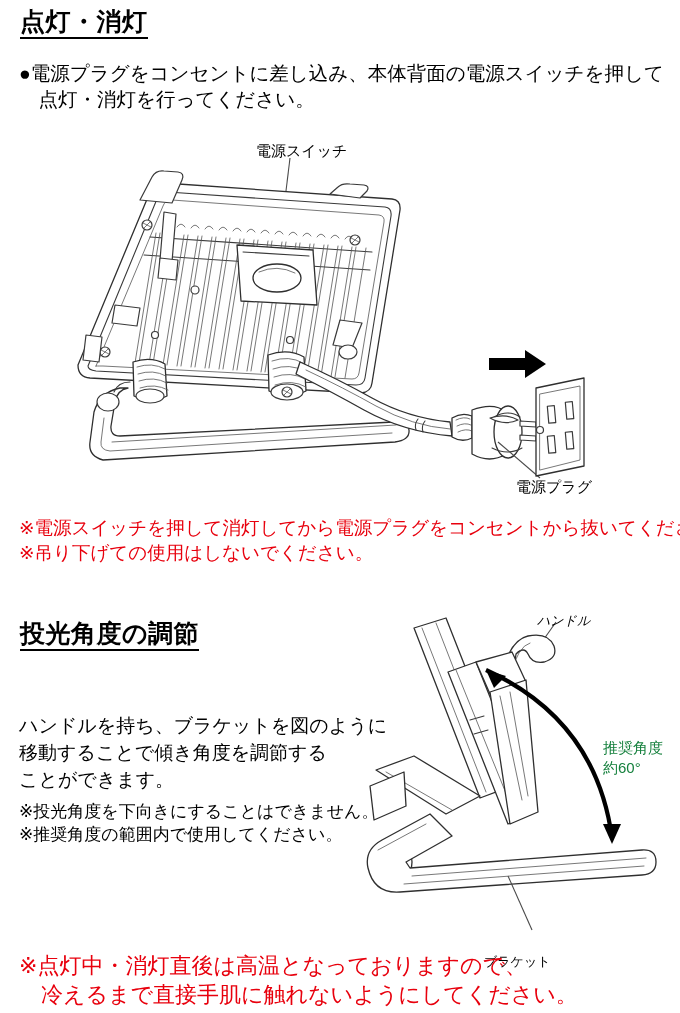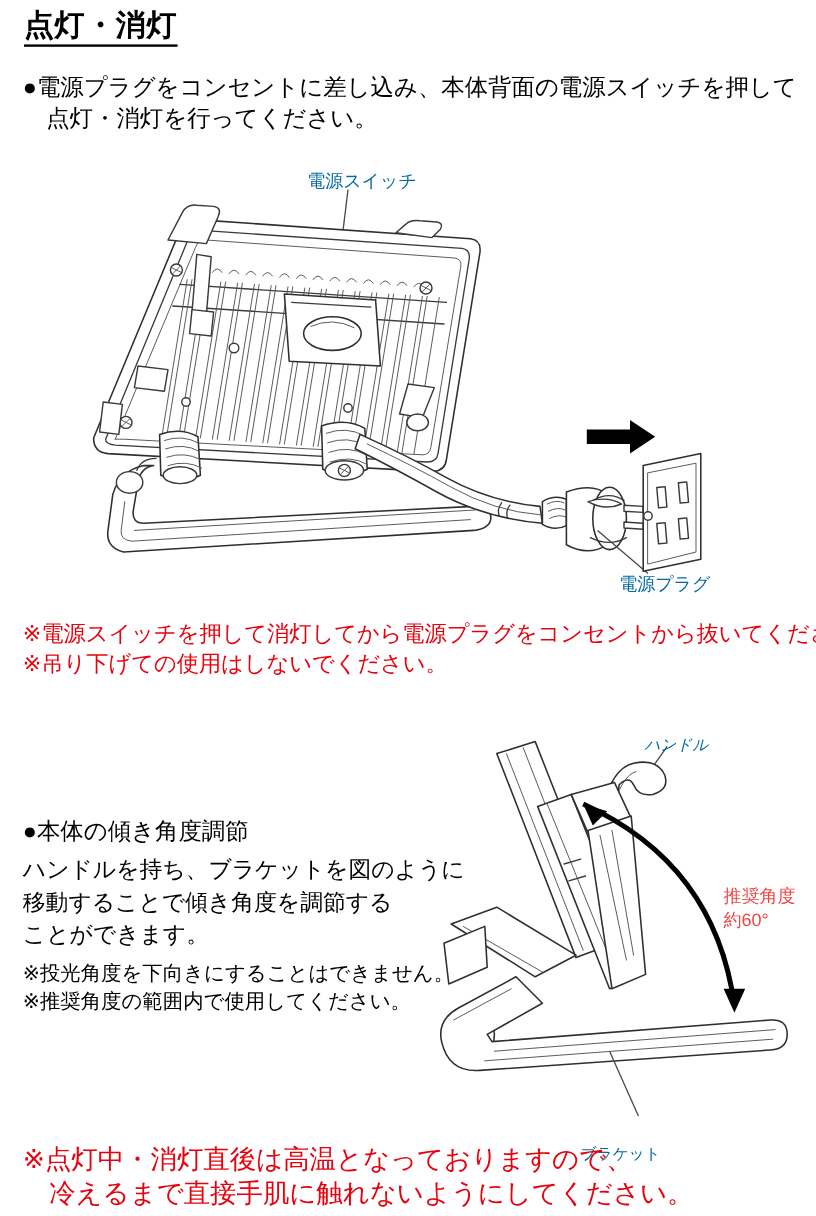--- a/index.html
+++ b/index.html
@@ -48,30 +48,30 @@
     white-space:pre;
     font-weight:500;
   }
   #warn-power{left:19px;top:516px;}
   #warn-heat{left:19px;top:951px;font-size:22px;}
 
   
   .callout{
     position:absolute;
     font-size:14px;
-    color:#0369a1;
+    color:#000000;
     white-space:nowrap;
   }
   #label-power-switch{left:256px;top:142px;font-size:15px;}
   #label-power-plug{left:516px;top:478px;font-size:15px;text-align:center;}
   #label-handle{left:537px;top:612px;font-size:13px;font-style:italic;}
   #label-bracket{left:484px;top:953px;font-size:13px;}
   #label-angle{
     left:603px;top:738px;font-size:15px;line-height:1.3;
-    white-space:pre;color:#ef4444;
+    white-space:pre;color:#15803d;
   }
 
   
   .figure{position:absolute;}
   #figure-floodlight{left:0px;top:130px;width:680px;height:380px;}
   #figure-angle{left:360px;top:600px;width:320px;height:350px;}
 
   svg{display:block;overflow:visible;}
   .ln{fill:none;stroke:#3a3a3a;stroke-width:1.1;stroke-linejoin:round;stroke-linecap:round;}
   .ln-t{fill:none;stroke:#555;stroke-width:0.8;stroke-linecap:round;}
@@ -277,22 +277,22 @@
     </svg>
   </div>
 
   <div class="callout" id="label-power-switch">電源スイッチ</div>
 
   <div class="callout" id="label-power-plug">電源プラグ</div>
 
   <div class="warn-text" id="warn-power">※電源スイッチを押して消灯してから電源プラグをコンセントから抜いてください。
 ※吊り下げての使用はしないでください。</div>
 
-
-  <div class="body-text" id="angle-bullet">●本体の傾き角度調節</div>
+  <div class="section-heading" id="heading-angle">投光角度の調節</div>
+
 
   <div class="body-text" id="angle-notes">※投光角度を下向きにすることはできません。
 ※推奨角度の範囲内で使用してください。</div>
 
   <div class="body-text" id="angle-desc">ハンドルを持ち、ブラケットを図のように
 移動することで傾き角度を調節する
 ことができます。</div>
 
   <div class="figure" id="figure-angle">
     <svg width="320" height="350" viewBox="0 0 320 350">

